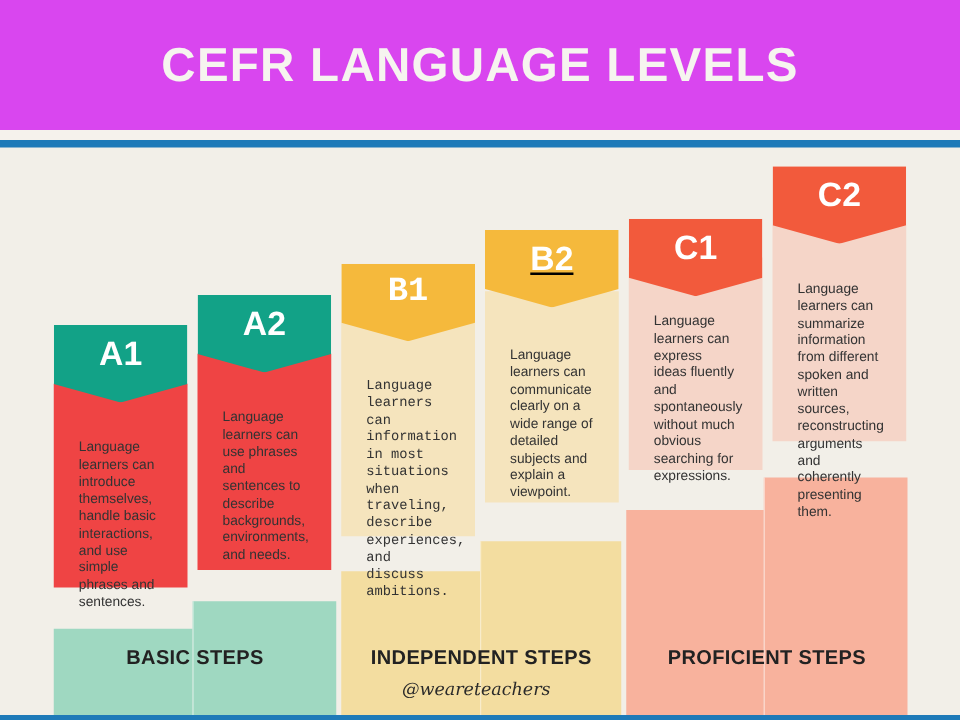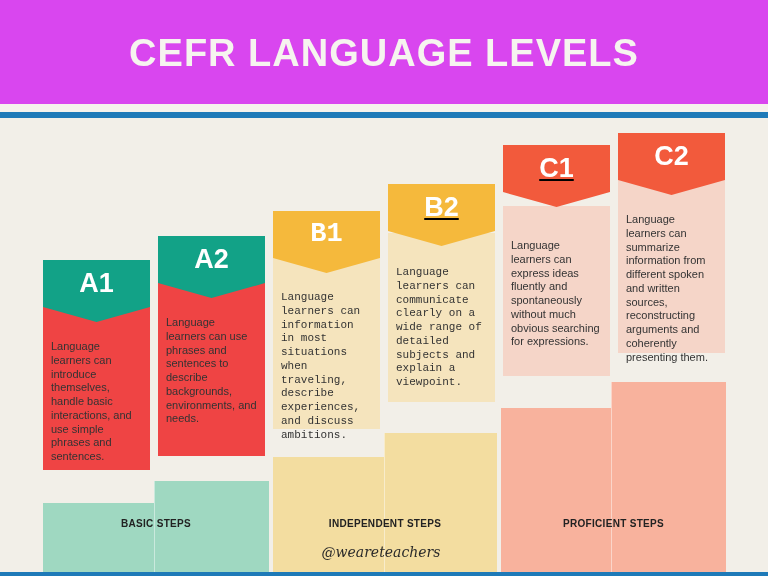--- a/index.html
+++ b/index.html
@@ -29,43 +29,43 @@
     text-align:center;
   }
   .badge span{
     display:block;line-height:47px;font-size:27px;font-weight:700;color:#ffffff;
   }
   .panel{
     position:absolute;width:107px;z-index:2;box-sizing:border-box;
     padding:33px 8px 0 8px;
   }
   .panel p{
-    margin:0;font-size:11px;line-height:1.25;color:#333333;
+    margin:12px;font-size:11px;line-height:1.25;color:#333333;
   }
   .step{position:absolute;z-index:1;}
   .seam{border-left:1px solid rgba(255,255,255,0.45);box-sizing:border-box;}
   
   .teal{background:#12a287;}   .teal-light{background:#ef4444;}   .teal-mid{background:#9fd8c1;}
   .gold{background:#f5b93c;}   .gold-light{background:#f5e4bd;}  .gold-mid{background:#f3dda0;}
   .coral{background:#f25a3c;}  .coral-light{background:#f5d5c8;} .coral-mid{background:#f8b29d;}
   
   .c0{left:43px;}  .c1{left:158px;} .c2{left:273px;font-family:Liberation Mono, monospace;} .c3{left:388px;} .c4{left:503px;} .c5{left:618px;}
-  .b0{top:260px;text-align:center;} .b1{top:236px;} .b2{top:211px;} .b3{top:184px;text-decoration:underline;} .b4{top:145px;text-decoration:underline;} .b5{top:133px;}
+  .b0{top:260px;text-align:center;} .b1{top:236px;} .b2{top:211px;} .b3{top:184px;text-decoration:underline;} .b4{top:175px;} .b5{top:133px;}
   .p0{top:307px;height:163px;} .p1{top:283px;height:173px;} .p2{top:258px;height:171px;}
-  .p3{top:233px;height:169px;font-family:Liberation Mono, monospace;} .p4{top:206px;height:170px;} .p5{top:180px;height:173px;}
+  .p3{top:233px;height:169px;} .p4{top:206px;height:170px;} .p5{top:180px;height:173px;}
   .s0{left:43px; width:111px;top:503px;height:69px;}
   .s1{left:154px;width:115px;top:481px;height:91px;}
   .s2{left:273px;width:111px;top:457px;height:115px;}
   .s3{left:384px;width:113px;top:433px;height:139px;}
   .s4{left:501px;width:110px;top:408px;height:164px;}
   .s5{left:611px;width:115px;top:382px;height:190px;}
   
   .group-label{
     position:absolute;top:518px;height:16px;z-index:4;
-    text-align:center;font-size:10px;font-weight:700;color:#222222;letter-spacing:0.3px;
+    text-align:center;font-size:16px;font-weight:700;color:#222222;letter-spacing:0.3px;
   }
   .gl0{left:43px;width:226px;}
   .gl1{left:273px;width:224px;}
   .gl2{left:501px;width:225px;}
   .credit{
     position:absolute;left:273px;width:216px;top:544px;height:18px;z-index:4;
     text-align:center;font-family:"DejaVu Serif", serif;font-style:italic;
     font-size:14px;color:#2a2a2a;
   }
   .footer-bar{position:absolute;left:0;top:572px;width:768px;height:4px;background:#1e7ab8;z-index:5;}

